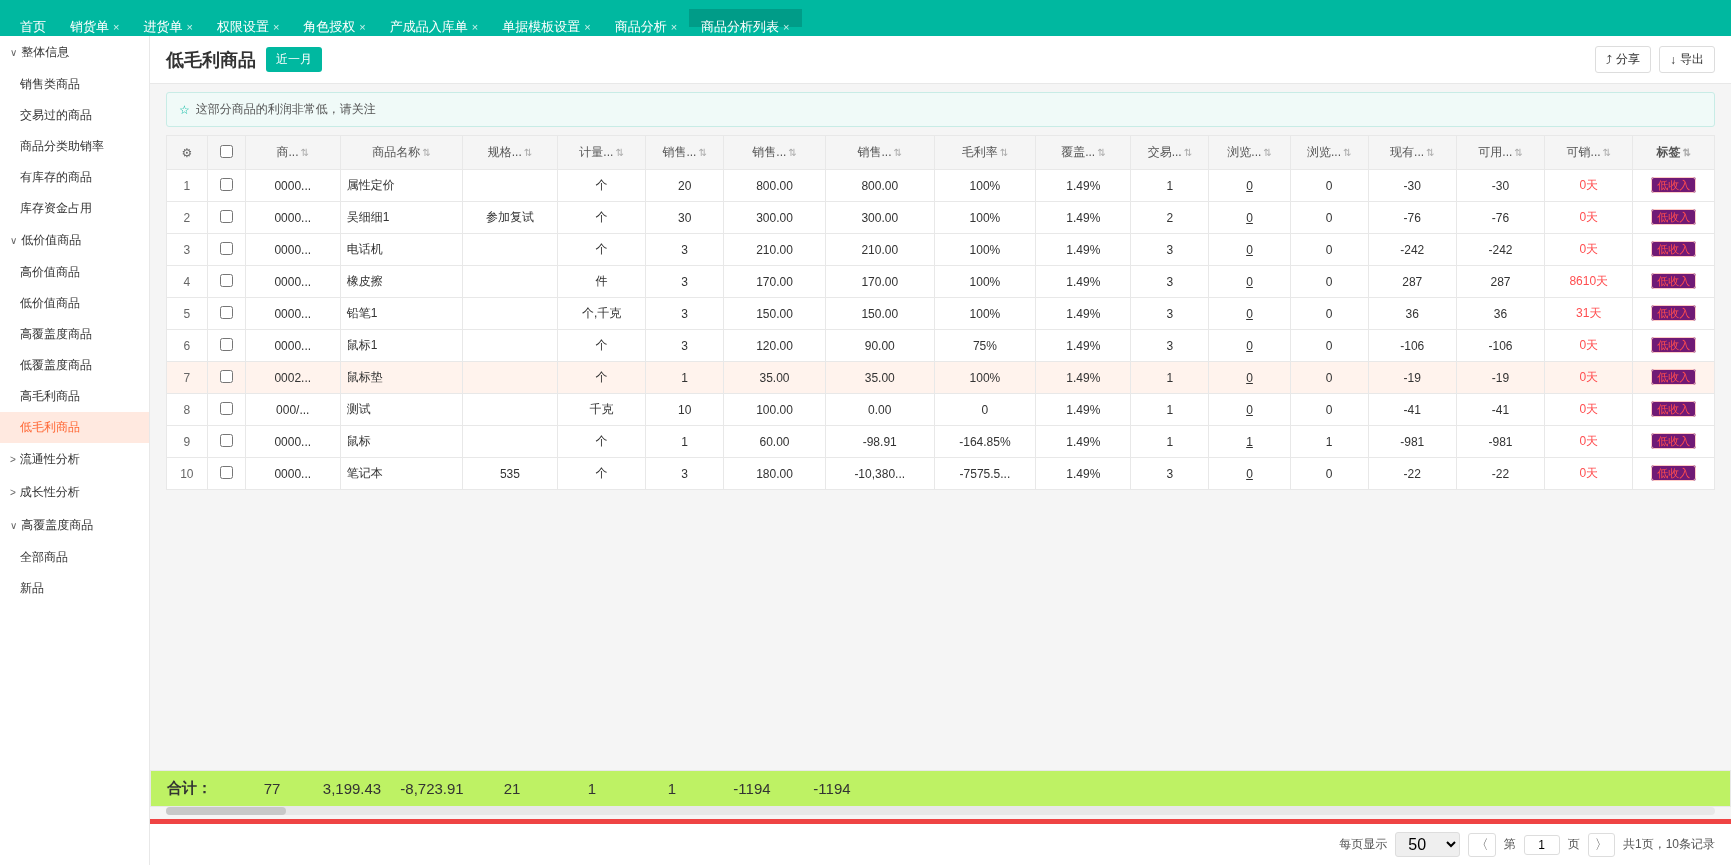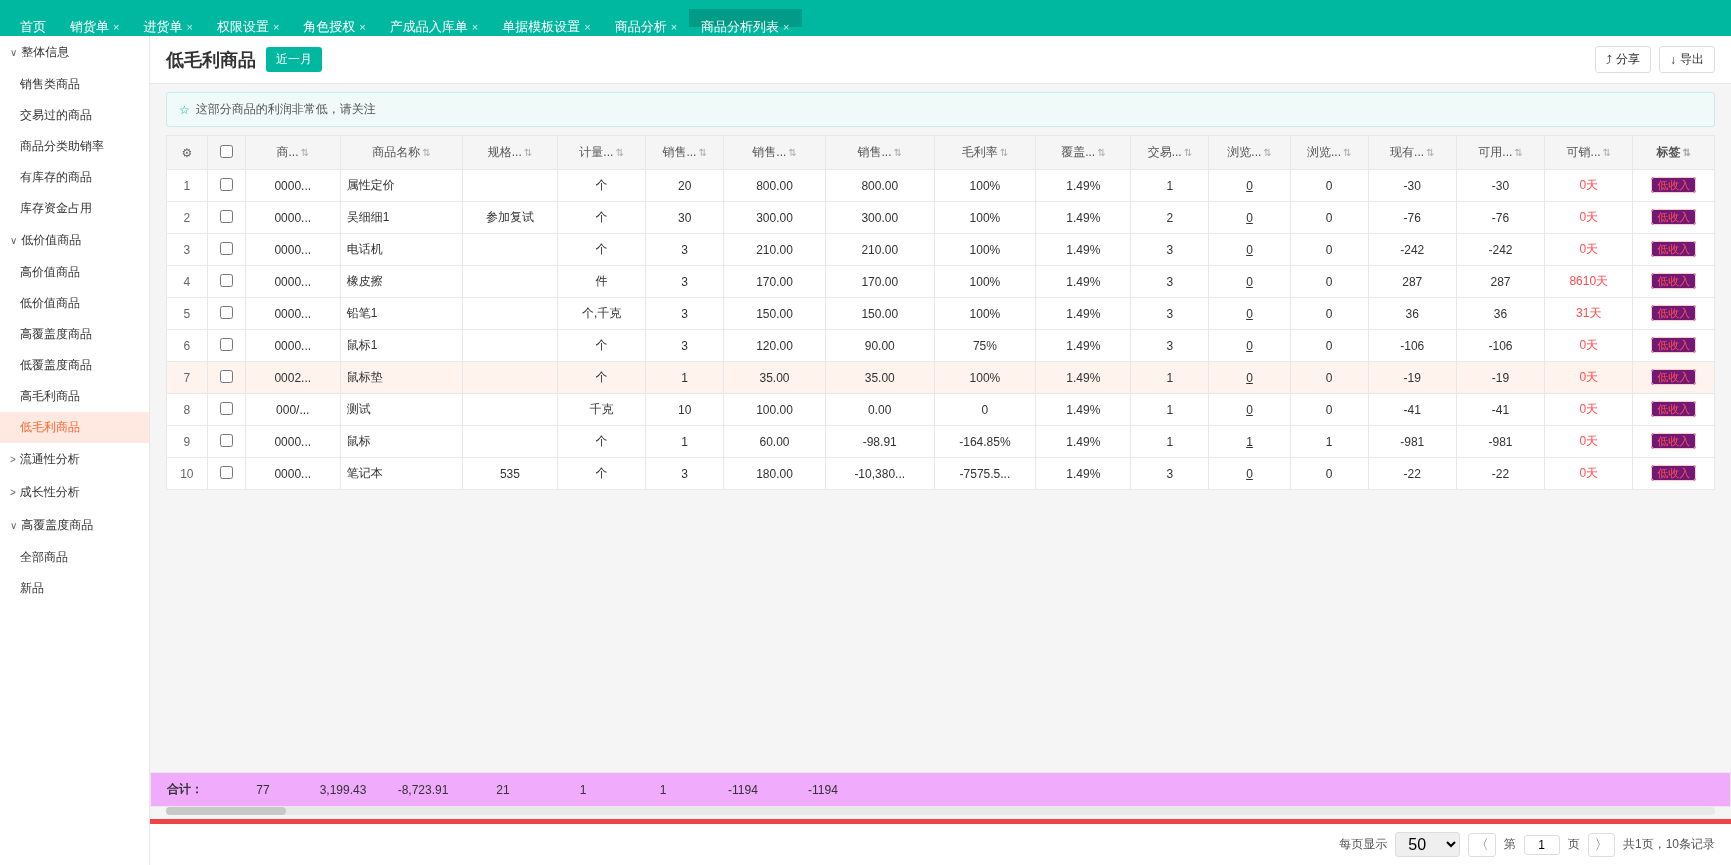--- a/index.html
+++ b/index.html
@@ -174,26 +174,26 @@
       border-radius: 3px;
       padding: 1px 5px;
       font-size: 11px;
     }
     .days-red { color: #ff4d4f; }
     .settings-icon { color: #666; cursor: pointer; }
     .row-num { color: #666; }
 
     
     .table-footer {
-      background: #f0abfc;
+      background: #bef264;
       border-top: 2px solid #e8e8e8;
       display: flex;
       align-items: center;
       padding: 8px 16px;
-      font-size: 12px;
+      font-size: 15px;
       color: #333;
       border: 1px solid #e8e8e8;
     }
     .footer-label { font-weight: bold; margin-right: 20px; }
     .footer-cells { display: flex; flex: 1; }
     .footer-cell { min-width: 80px; text-align: center; padding: 0 6px; }
 
     
     .pagination-bar {
       display: flex;

